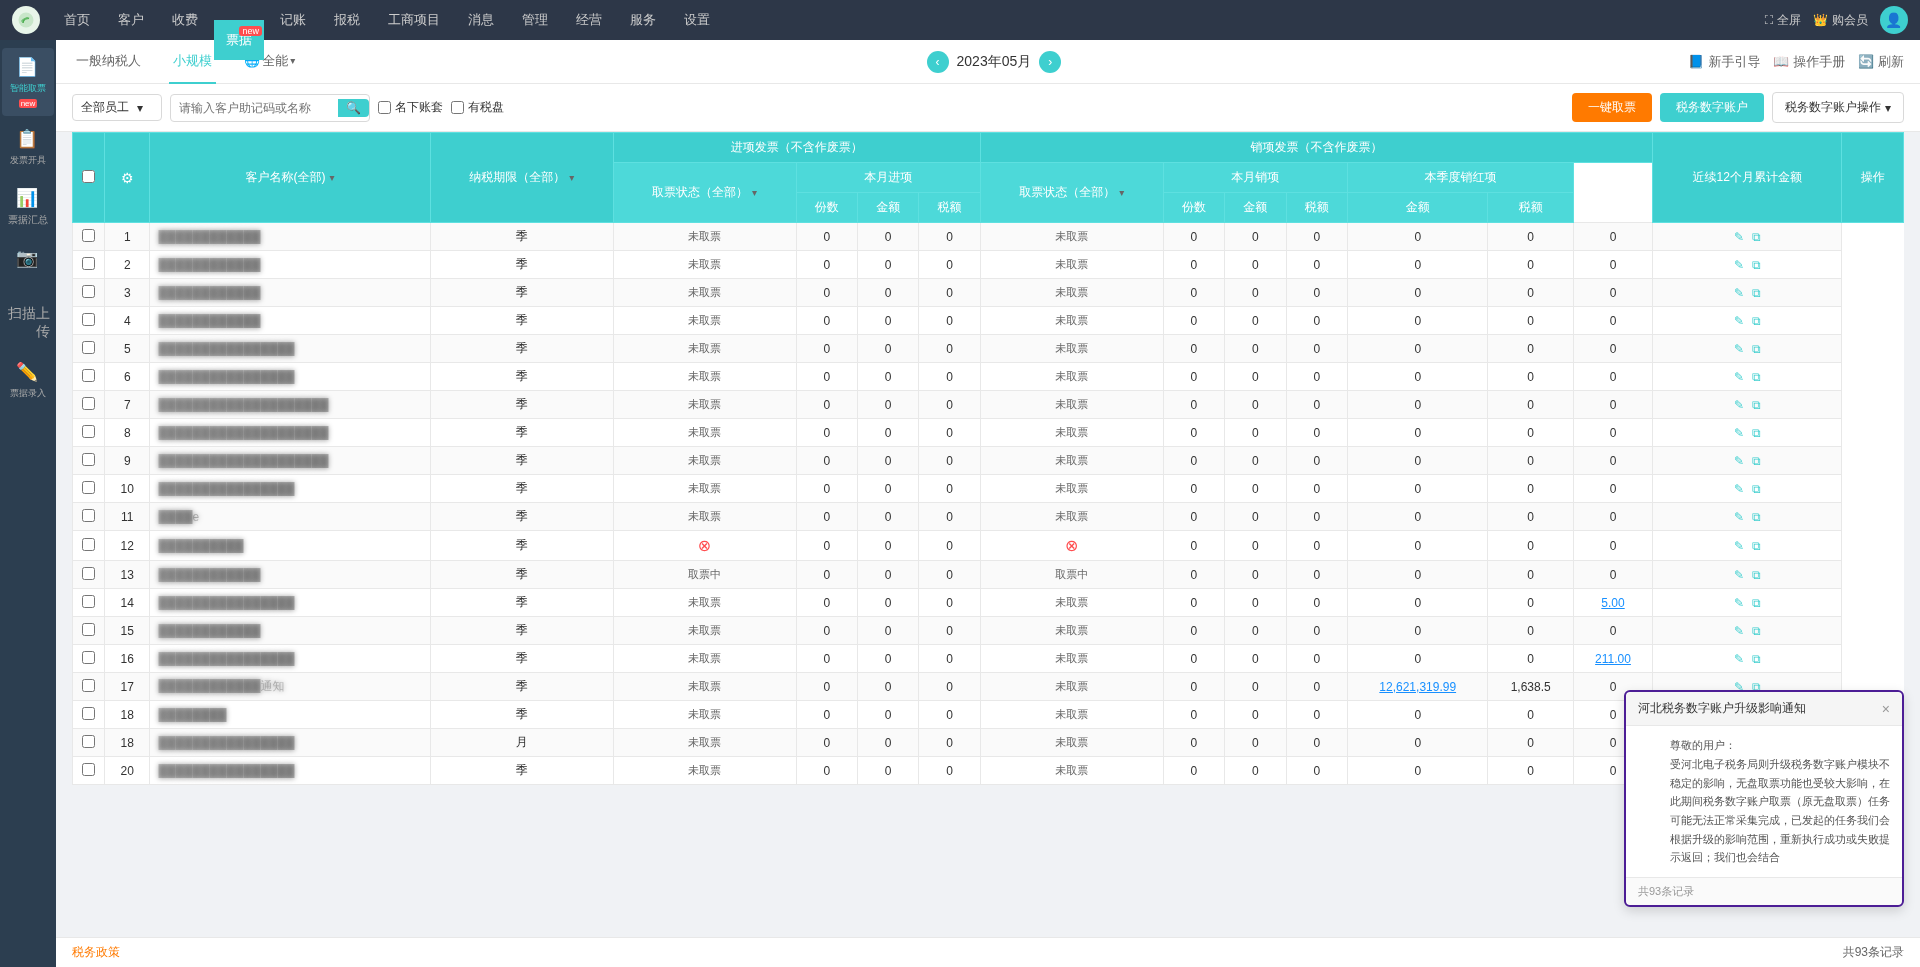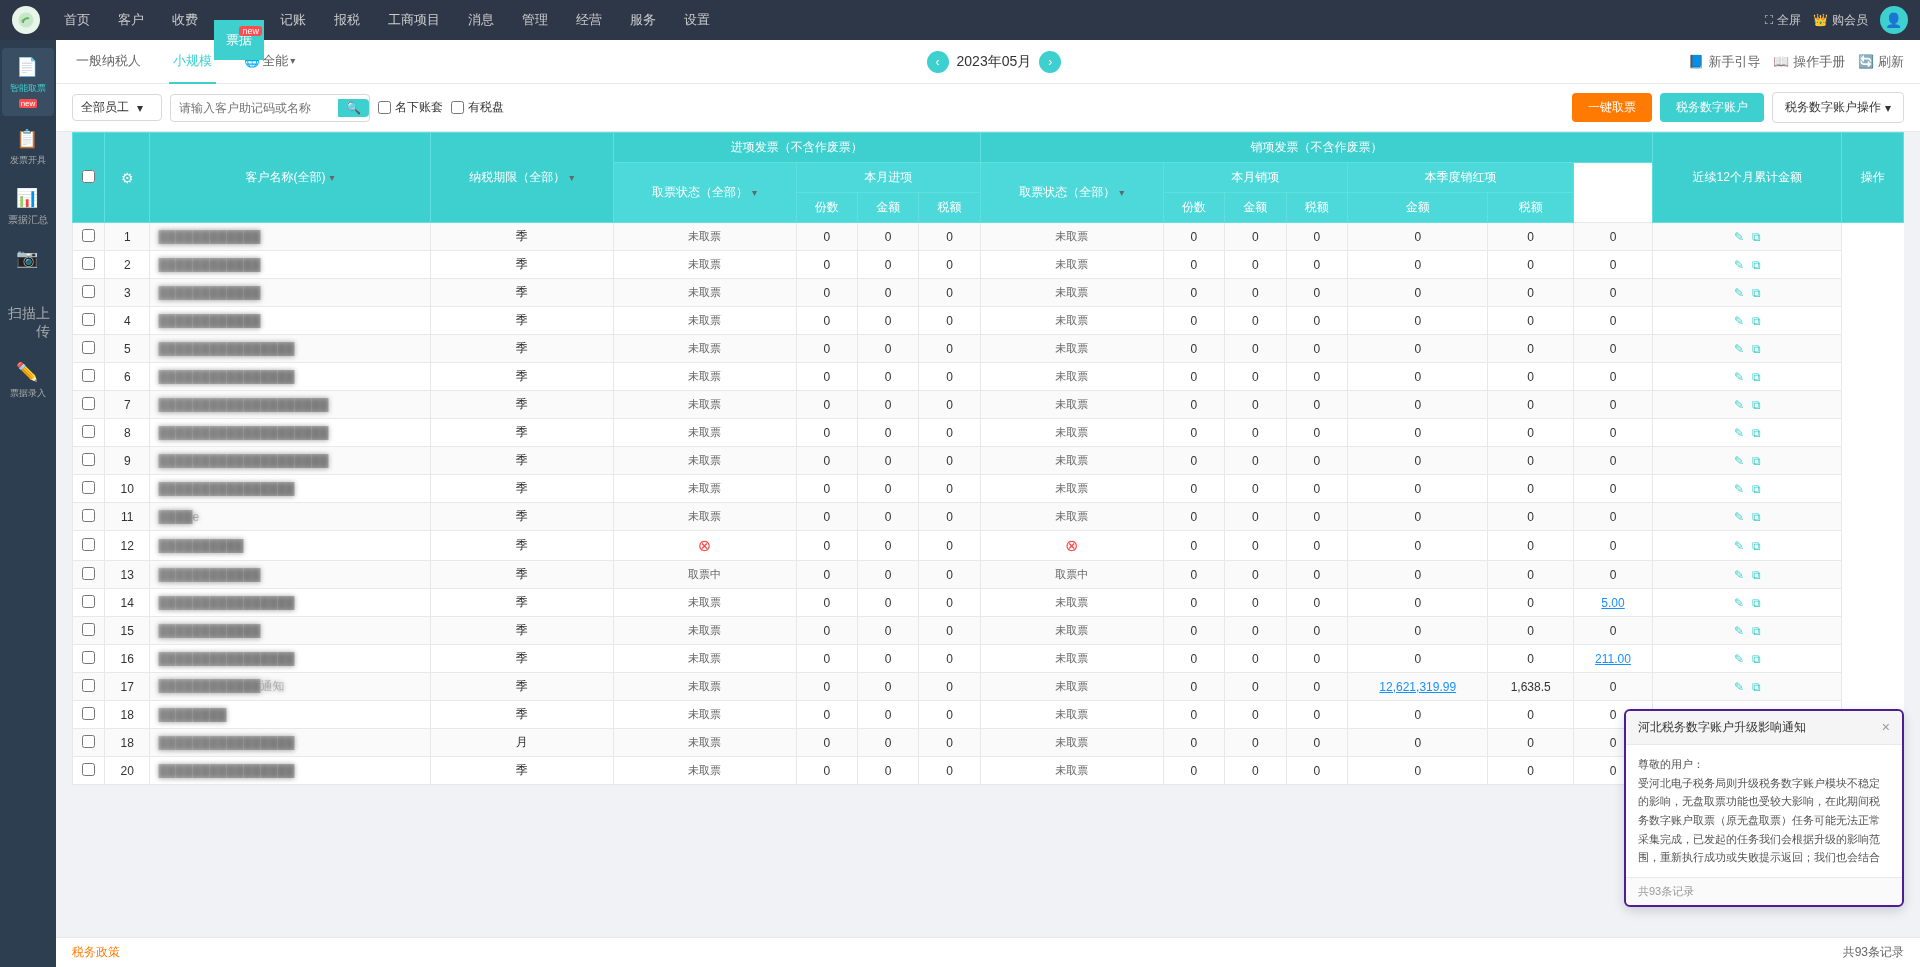--- a/index.html
+++ b/index.html
@@ -64,21 +64,21 @@
     .edit-icon { color: #3ecfcf; cursor: pointer; margin: 0 2px; }
     .copy-icon { color: #3ecfcf; cursor: pointer; margin: 0 2px; }
     .amount-link { color: #1890ff; text-decoration: underline; cursor: pointer; }
     .checkbox-col { width: 32px; }
     .col-actions { display: flex; align-items: center; justify-content: center; gap: 4px; }
 
     
     .notification-popup { position: fixed; right: 16px; bottom: 60px; width: 280px; background: #fff; border: 2px solid #4c1d95; border-radius: 6px; box-shadow: 0 4px 12px rgba(0,0,0,0.15); z-index: 100; }
     .notif-header { background: #f5f5f5; padding: 8px 12px; display: flex; align-items: center; justify-content: space-between; border-radius: 6px 6px 0 0; border-bottom: 1px solid #e8e8e8; font-size: 12px; font-weight: 500; }
     .notif-close { cursor: pointer; color: #999; font-size: 14px; }
-    .notif-body { padding: 10px 12px; font-size: 11px; color: #555; line-height: 1.7; }
+    .notif-body { padding: 10px 12px; font-size: 11px; color: #555; line-height: 1.7; margin-left: 32px; }
     .notif-footer { padding: 6px 12px; border-top: 1px solid #e8e8e8; background: #fafafa; border-radius: 0 0 6px 6px; font-size: 11px; color: #999; }
 
     
     .bottom-bar { background: #fff; border-top: 1px solid #e8e8e8; padding: 6px 16px; display: flex; align-items: center; gap: 28px; font-size: 12px; color: #ff7a00; }
     .bottom-bar-right { margin-left: auto; color: #666; }
 
     
     ::-webkit-scrollbar { width: 6px; height: 6px; }
     ::-webkit-scrollbar-track { background: #f1f1f1; }
     ::-webkit-scrollbar-thumb { background: #ccc; border-radius: 3px; }

